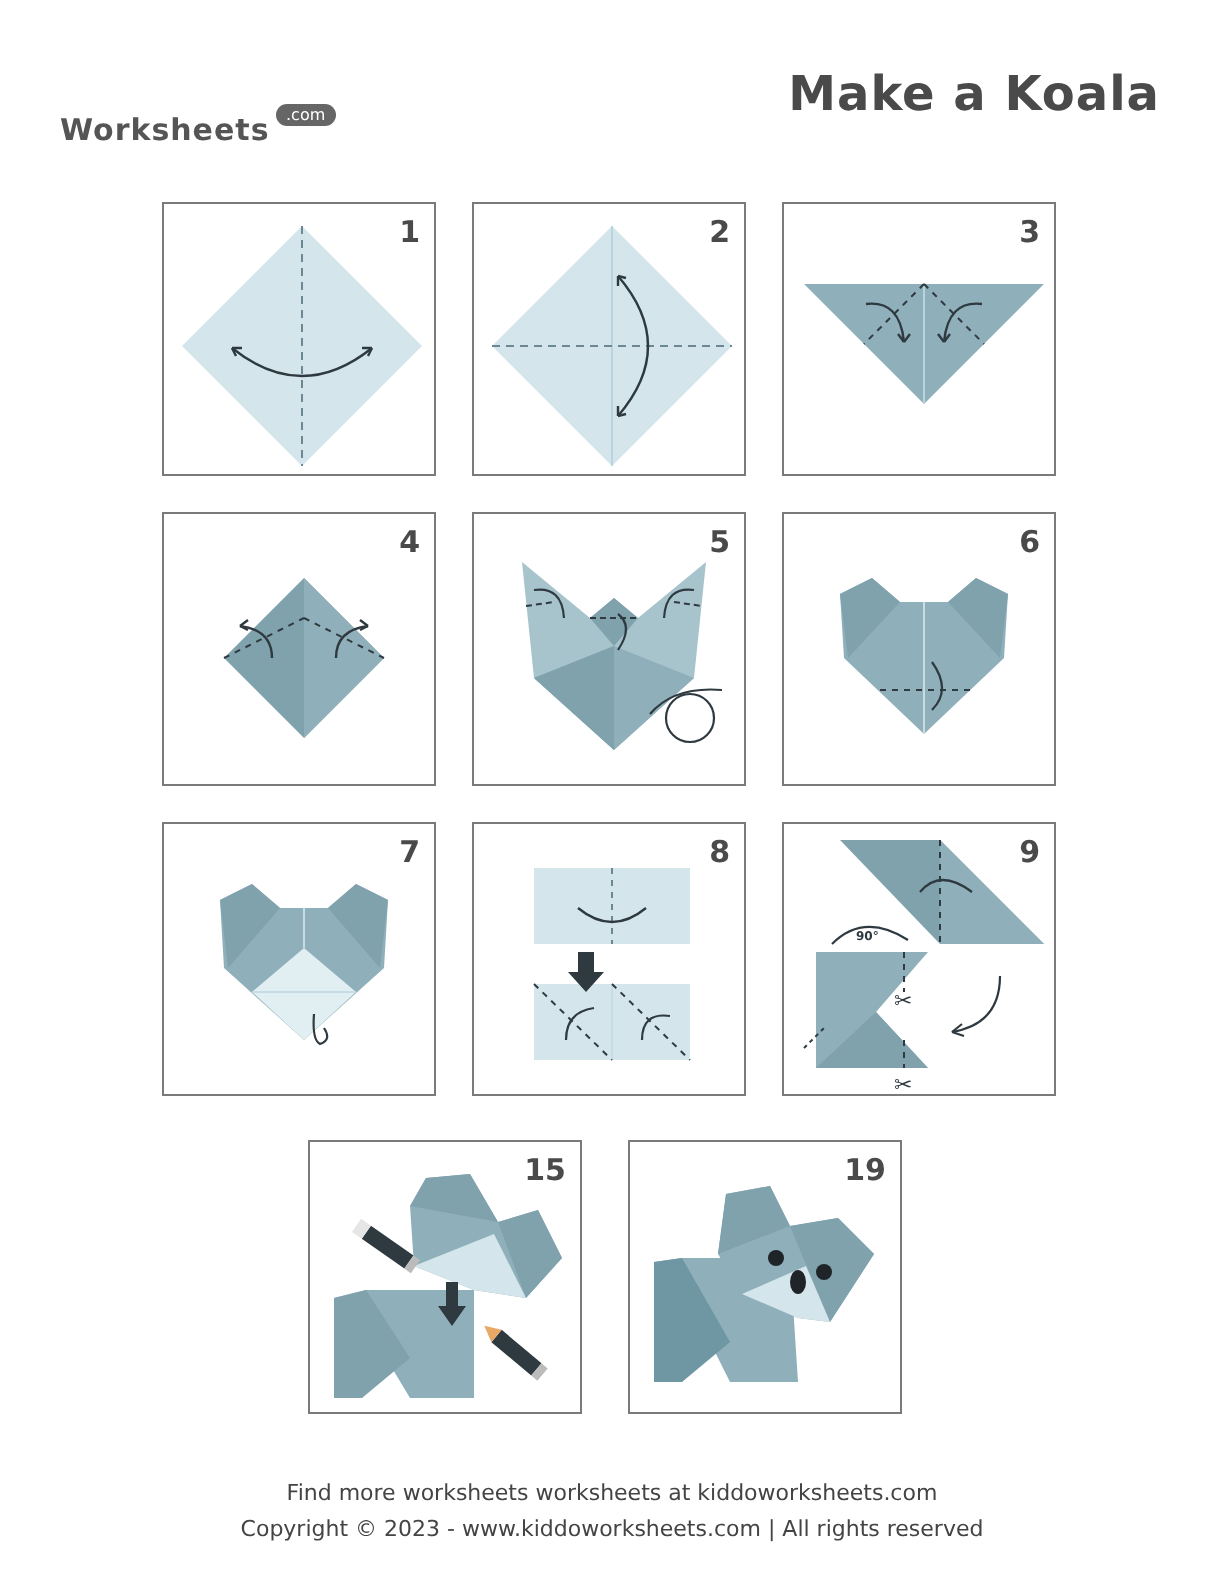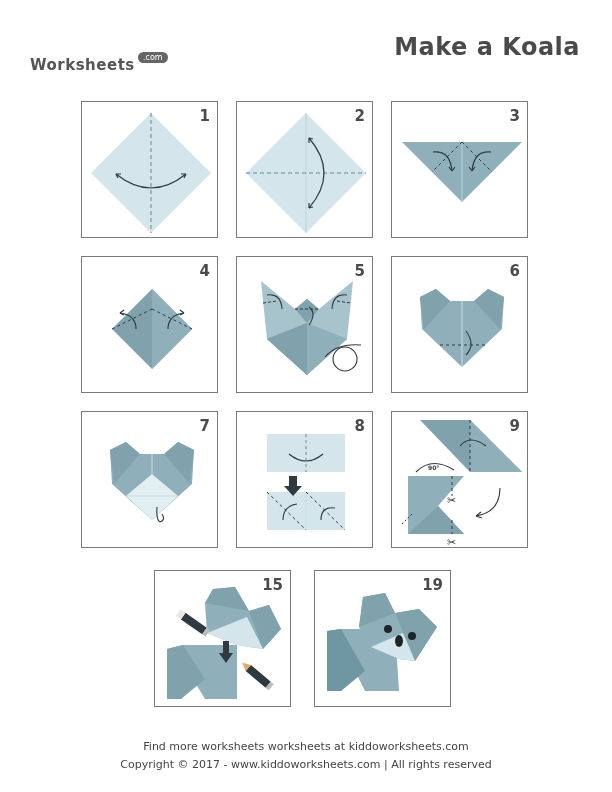--- a/index.html
+++ b/index.html
@@ -188,13 +188,13 @@
     <polygon points="80,42 104,38 122,56 100,90" fill="#7fa2ad"></polygon>
     <polygon points="56,76 84,88 100,90 88,62" fill="#d4e6ec"></polygon>
     <circle cx="73" cy="58" r="4" fill="#1e2428"></circle>
     <circle cx="97" cy="65" r="4" fill="#1e2428"></circle>
     <ellipse cx="84" cy="70" rx="4" ry="6" fill="#1e2428"></ellipse>
   </svg>
   <div class="num">19</div>
 </div>
 
 <div class="footer" style="top:740px;">Find more worksheets worksheets at kiddoworksheets.com</div>
-<div class="footer" style="top:758px;">Copyright © 2017 - www.kiddoworksheets.com  |  All rights reserved</div>
+<div class="footer" style="top:758px;">Copyright © 2023 - www.kiddoworksheets.com  |  All rights reserved</div>
 
 </body></html>

